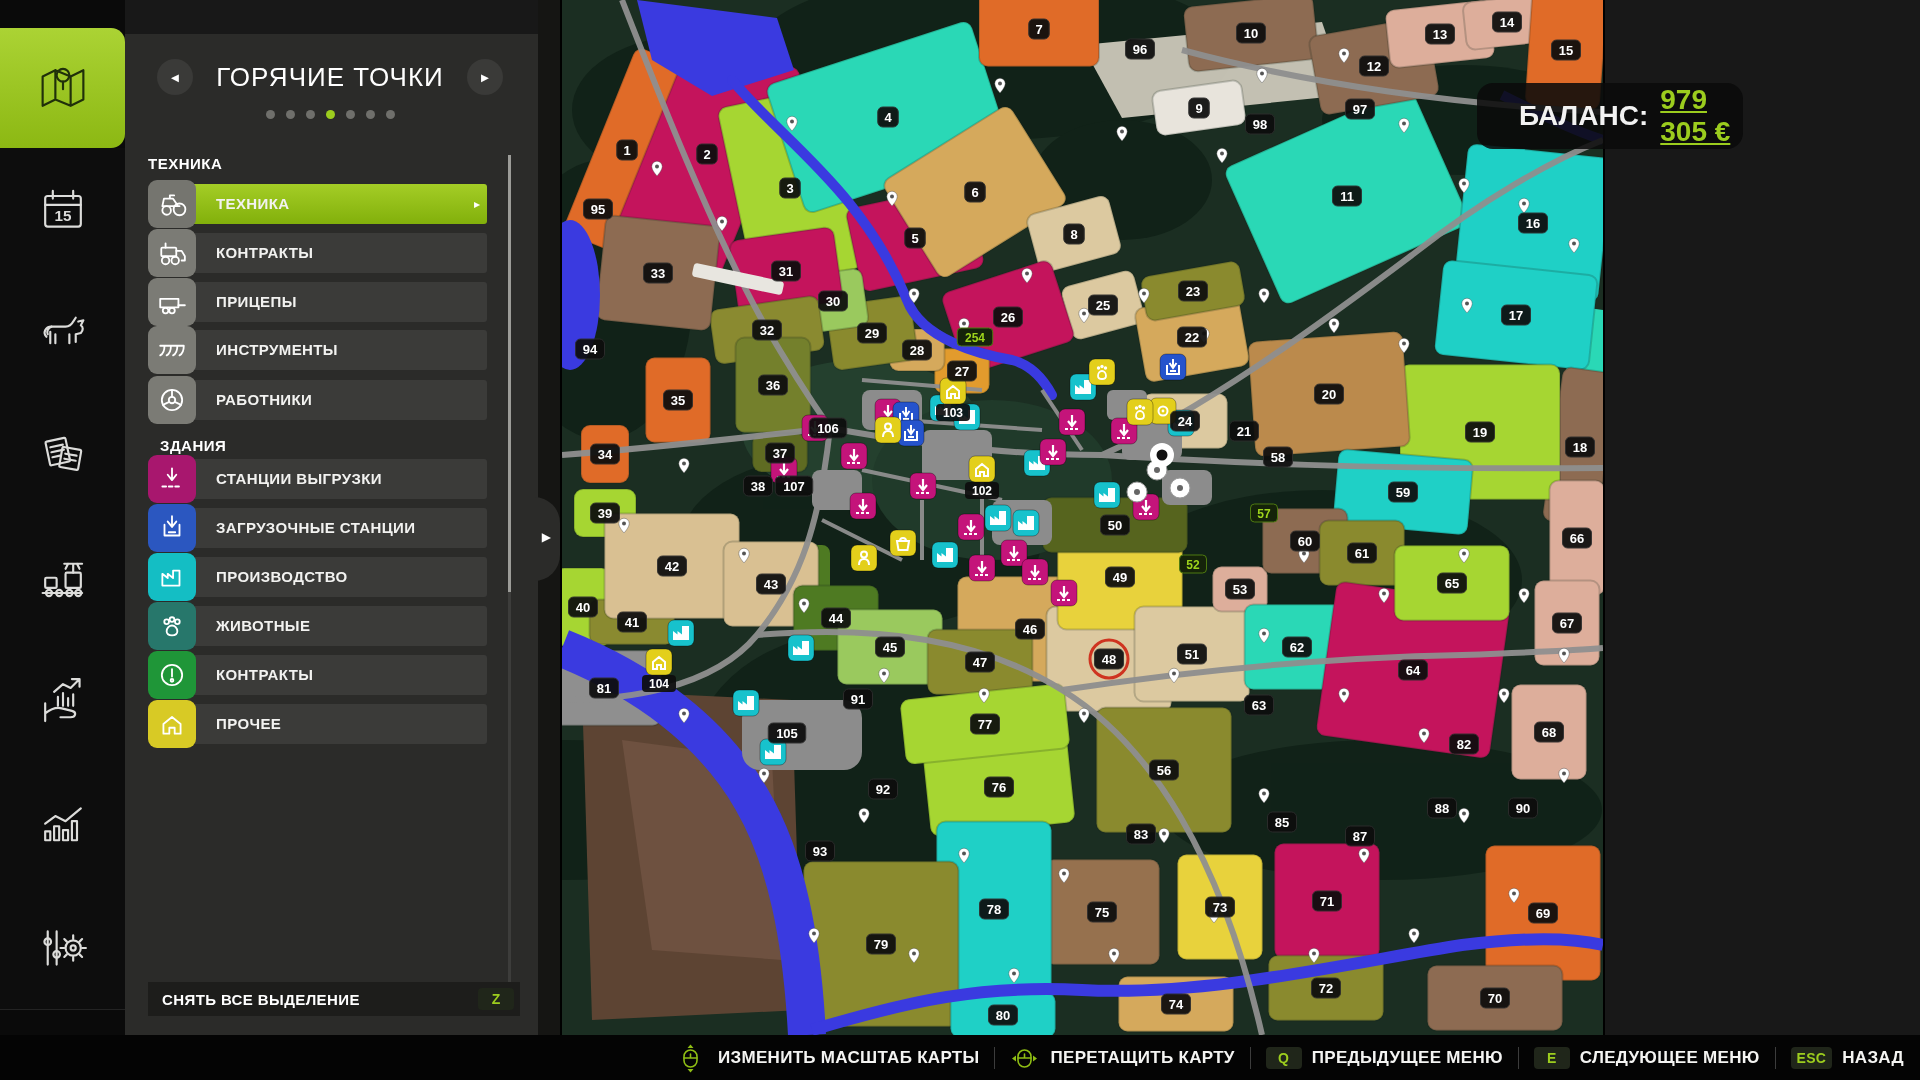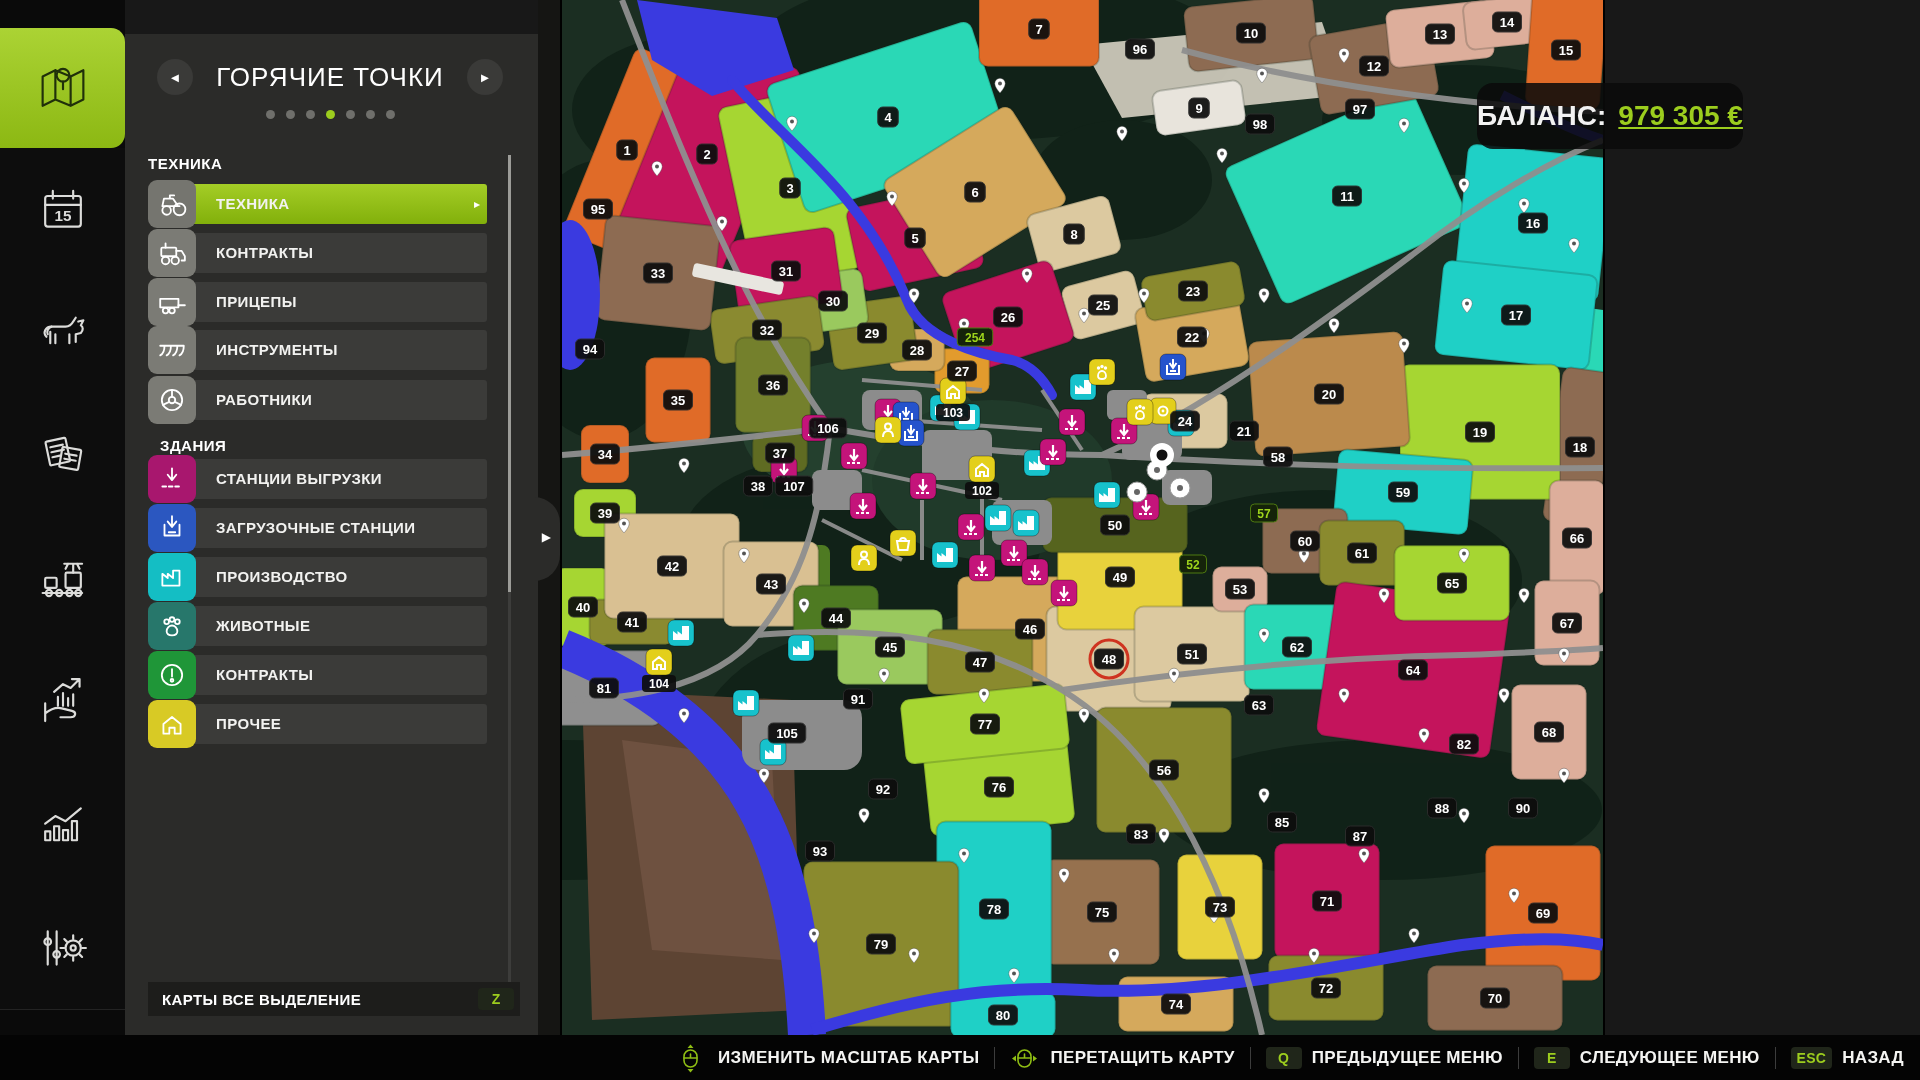--- a/index.html
+++ b/index.html
@@ -43,21 +43,21 @@
        color:#9ccd1e;font-size:14px;font-weight:bold;text-align:center;}
   .map-gap{position:absolute;left:538px;top:0;width:24px;height:1035px;background:#151513;}
   .panel-tab{position:absolute;left:527px;top:497px;width:33px;height:84px;background:#2b2b29;
              border-radius:0 26px 26px 0;cursor:pointer;}
   .panel-tab span{position:absolute;right:9px;top:33px;color:#fff;font-size:12px;}
   
   .map{position:absolute;left:562px;top:0;width:1041px;height:1035px;background:#1b2e22;outline:2px solid #000;}
   
   .balance{position:absolute;left:1477px;top:83px;width:266px;height:66px;border-radius:16px;
            background:rgba(10,10,10,.87);display:flex;align-items:center;justify-content:center;gap:12px;}
-  .balance .bl{color:#f2f2f2;font-size:28px;font-weight:bold;}
+  .balance .bl{color:#f2f2f2;font-size:28px;font-weight:bold;padding-left:42px;}
   .balance .bv{color:#9ccd1e;font-size:28px;font-weight:bold;text-decoration:underline;}
   
   .bbar{position:absolute;left:0;top:1035px;width:1920px;height:45px;background:#040404;
         display:flex;align-items:center;justify-content:flex-end;gap:15px;padding-right:16px;box-sizing:border-box;}
   .bitem{display:flex;align-items:center;gap:10px;color:#f4f4f2;font-size:17px;font-weight:bold;letter-spacing:.3px;}
   .bsep{width:1px;height:22px;background:#3c3c3c;}
   .bitem svg{stroke:#8fbe14;fill:none;stroke-width:1.6;stroke-linecap:round;stroke-linejoin:round;}
 </style>
 </head>
 <body>
@@ -265,21 +265,21 @@
           <svg width="30" height="30" viewBox="0 0 28 28">
             <path d="M6 23 v-9 l8-6.5 8 6.5 v9 h-5.5 v-5.5 h-5 V23 z"></path>
           </svg>
         </div>
         <div class="lbl">ПРОЧЕЕ</div>
       </div>
     </div>
   <div class="scroll-track"></div>
   <div class="scroll-thumb"></div>
   <div class="deselect">
-    <span class="dlabel">КАРТЫ ВСЕ ВЫДЕЛЕНИЕ</span>
+    <span class="dlabel">СНЯТЬ ВСЕ ВЫДЕЛЕНИЕ</span>
     <span class="key">Z</span>
   </div>
 </div>
 
 <div class="map-gap"></div>
 <div class="panel-tab">
     <span>▶</span>
   </div>
 
 <div class="map">

